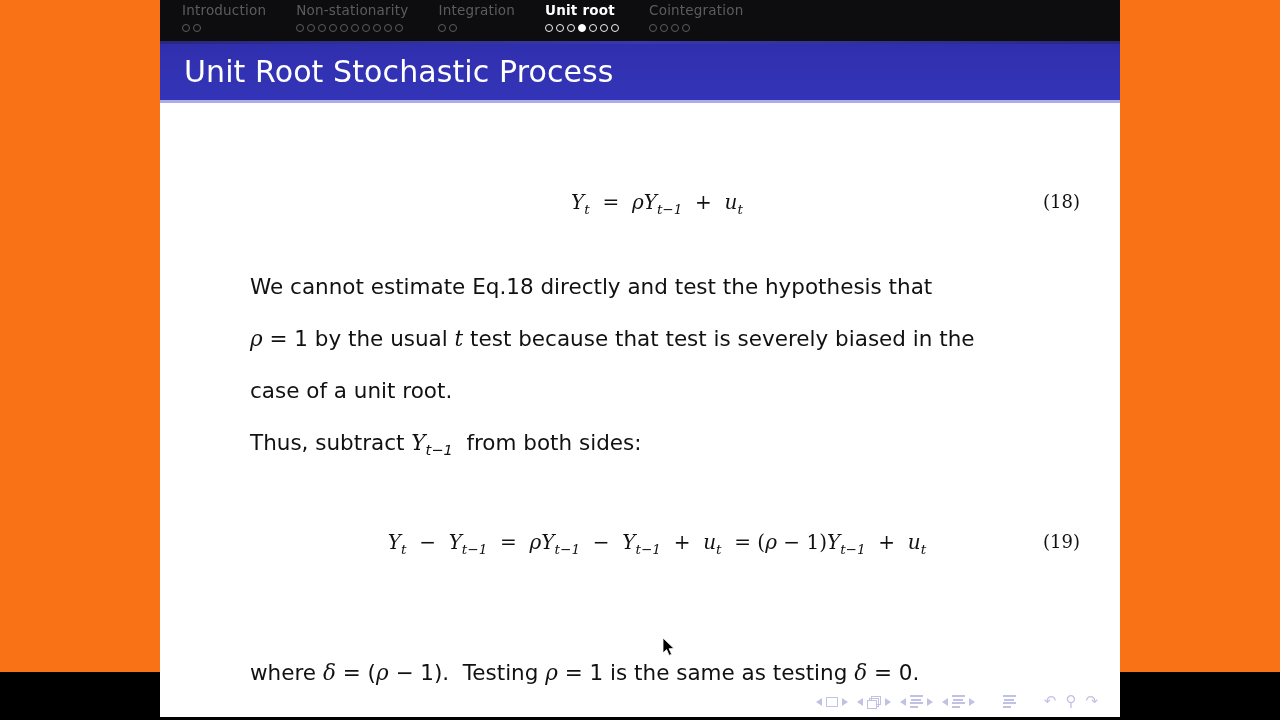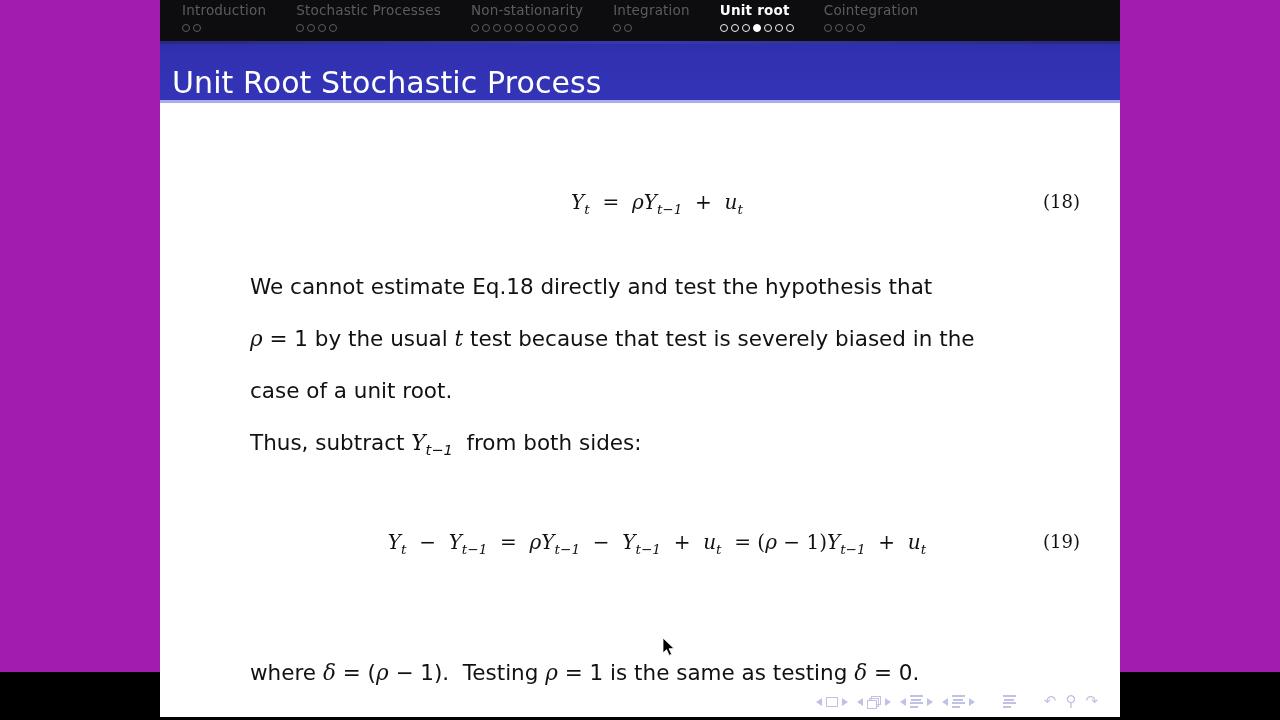--- a/index.html
+++ b/index.html
@@ -9,21 +9,21 @@
     height: 720px;
     background: #000000;
     overflow: hidden;
     font-family: "DejaVu Sans", sans-serif;
   }
 
   #stage {
     position: relative;
     width: 1280px;
     height: 672px;
-    background: #a21caf;
+    background: #f97316;
   }
 
   
   #slide {
     position: absolute;
     left: 160px;
     top: 0px;
     width: 960px;
     height: 717px;
     background: #ffffff;
@@ -85,22 +85,22 @@
   .nav-sec.active .dot.filled { background: #ffffff; border-color: #ffffff; }
 
   
   #titlebar {
     position: relative;
     width: 100%;
     height: 56px;
     background: #2d2dae;
     background: linear-gradient(to bottom,#2f2fae 0%, #3232b4 55%, #3434b8 100%);
     display: flex;
-    align-items: flex-end;
-    padding-left: 12px;
+    align-items: center;
+    padding-left: 24px;
   }
   #titlebar::after {
     content: "";
     position: absolute;
     left: 0; right: 0; bottom: -3px;
     height: 3px;
     background: #9d9de3;
     opacity: .85;
   }
   #title-text {
@@ -228,29 +228,20 @@
     <div id="navbar">
 
       <div class="nav-sec">
         <span class="nav-sec-label">Introduction</span>
         <span class="nav-dots">
           <i class="dot"></i>
           <i class="dot"></i>
         </span>
       </div>
 
-      <div class="nav-sec">
-        <span class="nav-sec-label">Stochastic Processes</span>
-        <span class="nav-dots">
-          <i class="dot"></i>
-          <i class="dot"></i>
-          <i class="dot"></i>
-          <i class="dot"></i>
-        </span>
-      </div>
 
       <div class="nav-sec">
         <span class="nav-sec-label">Non-stationarity</span>
         <span class="nav-dots">
           <i class="dot"></i>
           <i class="dot"></i>
           <i class="dot"></i>
           <i class="dot"></i>
           <i class="dot"></i>
           <i class="dot"></i>

